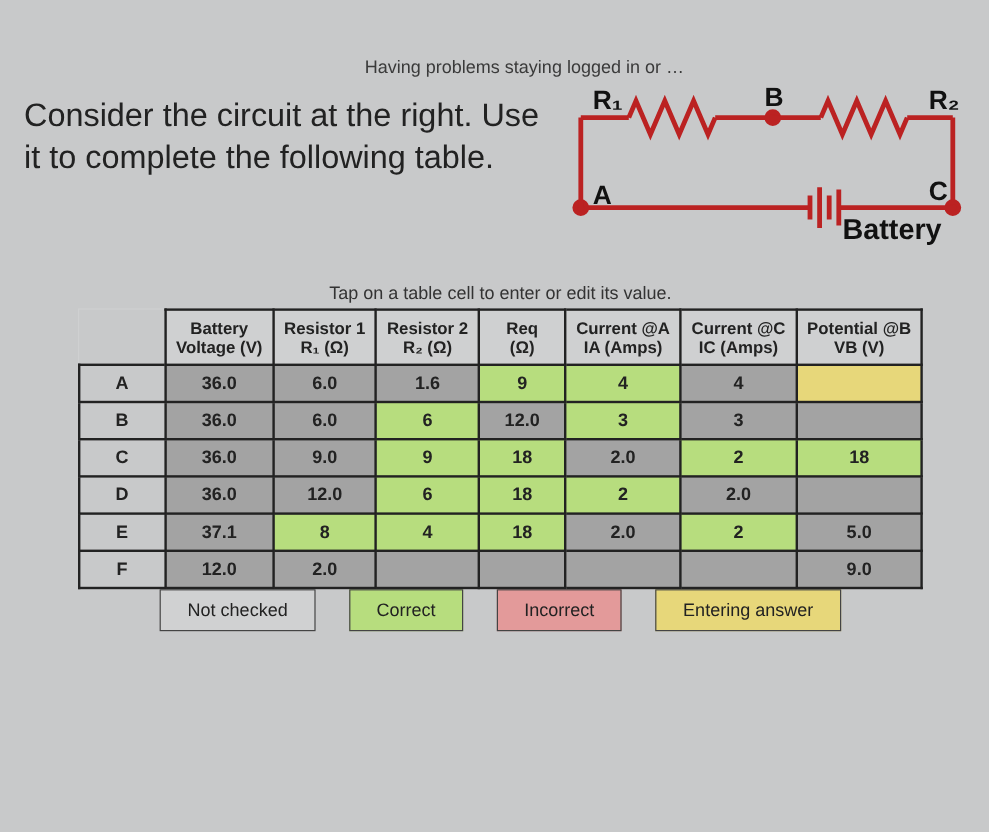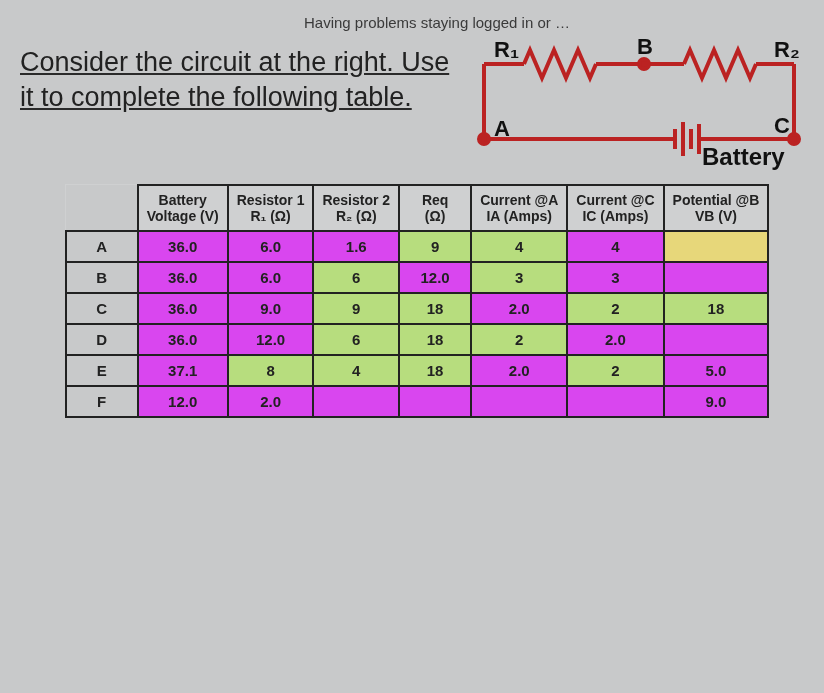--- a/index.html
+++ b/index.html
@@ -7,33 +7,33 @@
     margin: 0;
     padding: 0;
     font-family: Arial, Helvetica, sans-serif;
     background: #c8c9ca;
     width: 824px;
     height: 693px;
     overflow: hidden;
     color: #2a2a2a;
   }
   .page {
-    padding: 12px 10px 10px 20px;
+    padding: 0 10px 10px 20px;
+    margin-top: 46px;
   }
   .top-note {
     text-align: center;
     font-size: 15px;
     color: #3a3a3a;
     padding: 2px 0 8px 40px;
   }
   .top-row {
     display: flex;
     align-items: flex-start;
     gap: 10px;
-    text-decoration: underline;
   }
   .prompt {
     font-size: 27px;
     color: #222;
     line-height: 1.3;
     flex: 1;
     padding-top: 6px;
   }
   .circuit {
     width: 350px;
@@ -65,21 +65,21 @@
   th { font-weight: bold; font-size: 14px; }
   .rowlabel {
     border: 2px solid #222;
     border-right: 2px solid #222;
     padding: 6px 10px;
     font-weight: bold;
     background: #c8c9ca;
   }
   td.correct { background: #b7dd7e; }
   td.entering { background: #e7d77a; }
-  td.notchecked { background: #d946ef; }
+  td.notchecked { background: #a3a3a3; }
   .key-title {
     text-align: center;
     font-size: 18px;
     font-weight: bold;
     margin: 30px 0 12px 0;
     color: #222;
   }
   .key-row {
     display: flex;
     justify-content: center;
@@ -123,20 +123,21 @@
       </g>
       <text x="30" y="18" font-size="22" font-weight="bold" fill="#111">R₁</text>
       <text x="173" y="15" font-size="22" font-weight="bold" fill="#111">B</text>
       <text x="310" y="18" font-size="22" font-weight="bold" fill="#111">R₂</text>
       <text x="30" y="97" font-size="22" font-weight="bold" fill="#111">A</text>
       <text x="310" y="94" font-size="22" font-weight="bold" fill="#111">C</text>
       <text x="238" y="126" font-size="24" font-weight="bold" fill="#111">Battery</text>
     </svg>
   </div>
 
+  <div class="hint">Tap on a table cell to enter or edit its value.</div>
 
   <div class="tbl-wrap">
     <table>
       <thead>
         <tr id="hdr-row">
             <th style="border: none; background: rgb(200, 201, 202);"></th>
             <th>Battery<br>Voltage (V)</th>
             <th>Resistor 1<br>R₁ (Ω)</th>
             <th>Resistor 2<br>R₂ (Ω)</th>
             <th>Req<br>(Ω)</th>
@@ -203,13 +204,19 @@
             <td class="notchecked"></td>
             <td class="notchecked"></td>
             <td class="notchecked"></td>
             <td class="notchecked"></td>
             <td class="notchecked">9.0</td>
           </tr>
         </tbody>
     </table>
   </div>
 
+  <div class="key-row" id="key-row">
+      <div class="key-box k-nc">Not checked</div>
+      <div class="key-box k-cor">Correct</div>
+      <div class="key-box k-inc">Incorrect</div>
+      <div class="key-box k-ent">Entering answer</div>
+    </div>
 </div>
 
 </body></html>

